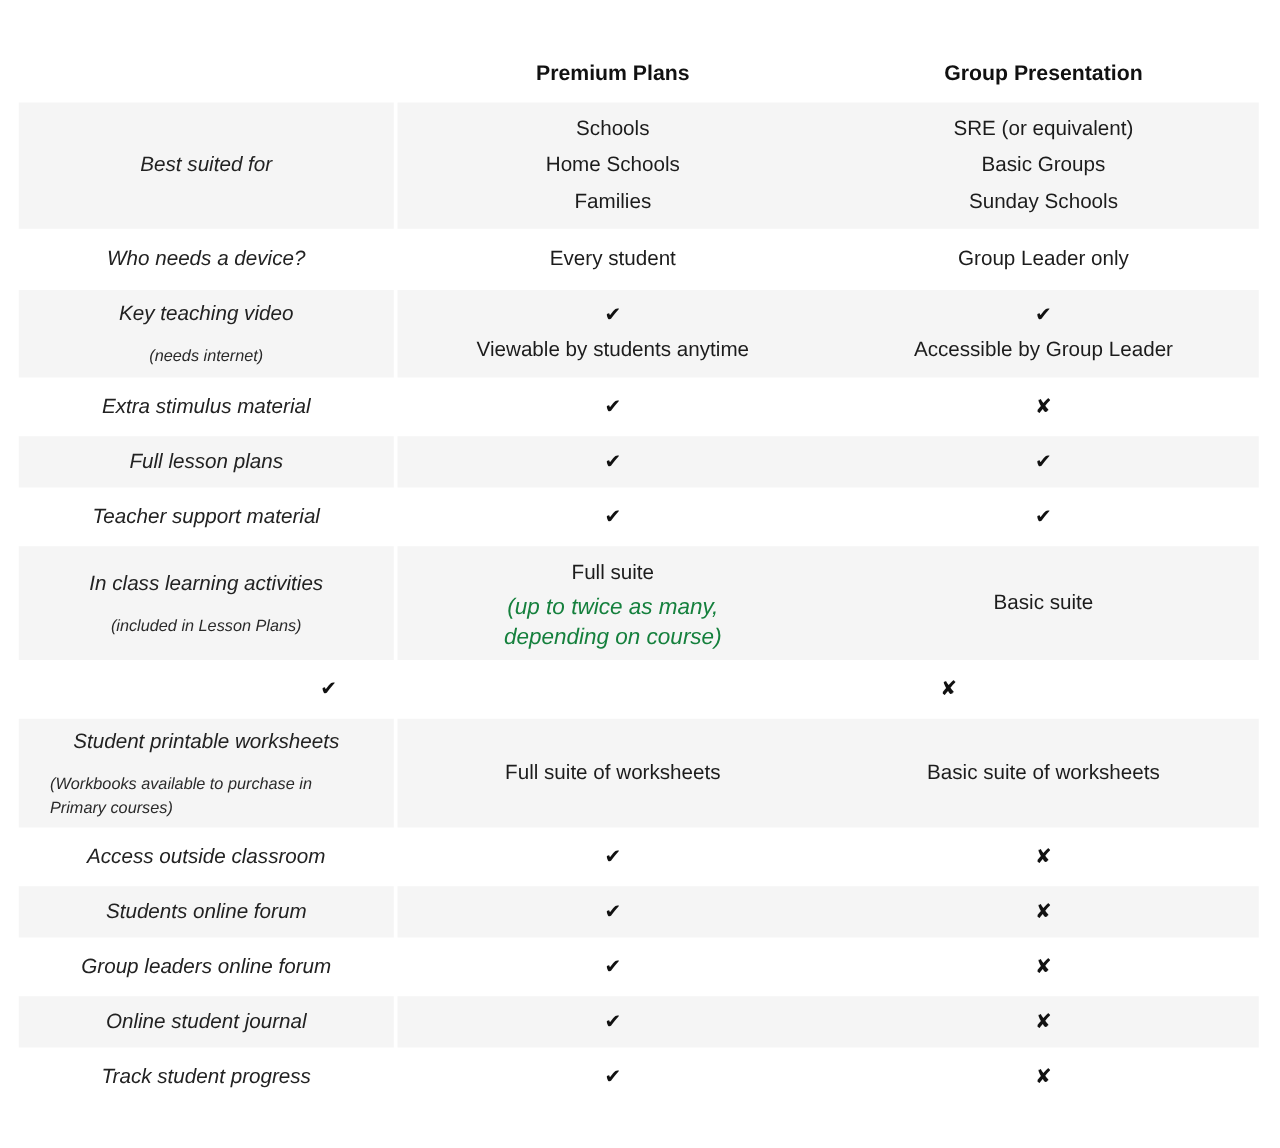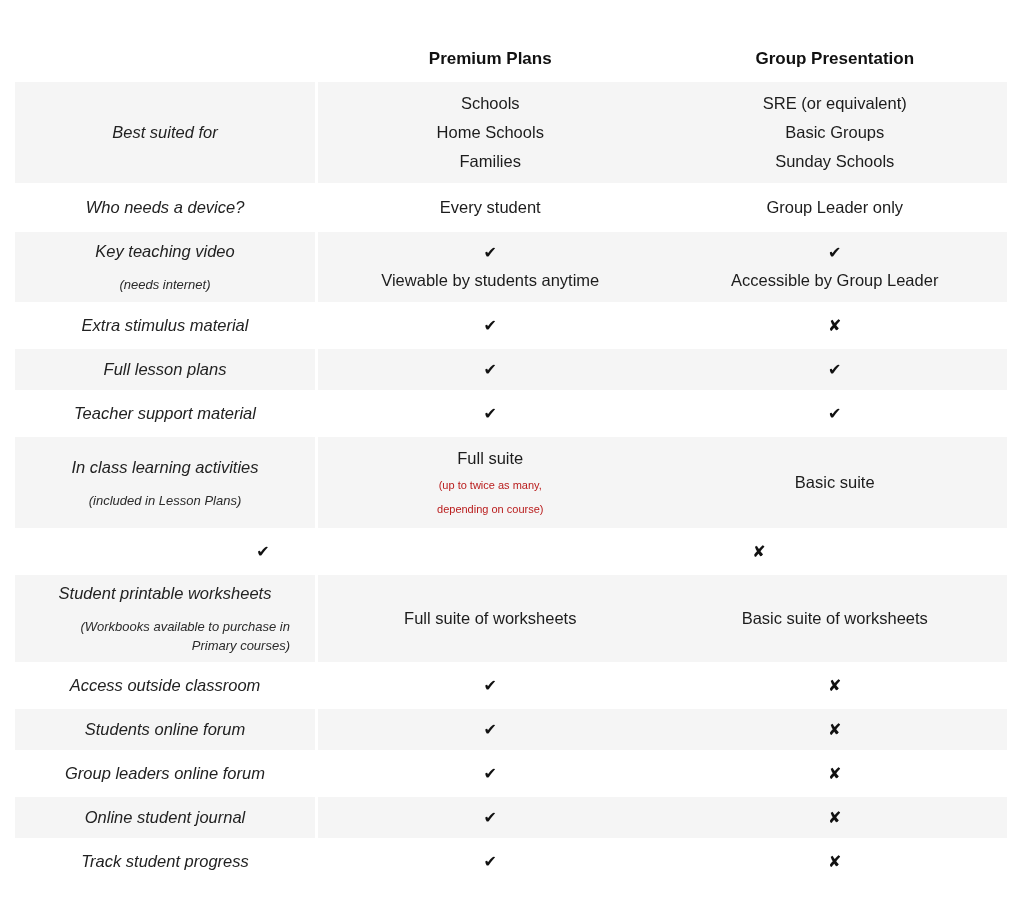--- a/index.html
+++ b/index.html
@@ -18,33 +18,33 @@
     flex:1; text-align:center;
     font-weight:bold; font-size:17px; line-height:22px; color:#111;
   }
 
   .row { display:flex; margin-bottom:3px; }
   .row.shaded .label-cell, .row.shaded .content-cells { background:#f5f5f5; }
 
   .label-cell {
     width:300px; margin-right:3px;
     display:flex; flex-direction:column; justify-content:center; align-items:center;
-    text-align:right; padding:7px 10px;
+    text-align:left; padding:7px 10px;
   }
   .content-cells { flex:1; display:flex; }
   .cell {
     flex:1; display:flex; flex-direction:column; justify-content:center; align-items:center;
     text-align:left; padding:7px 8px;
   }
 
   .label { font-style:italic; font-size:16.5px; line-height:23px; color:#222; }
   .sublabel { font-style:italic; font-size:13px; line-height:19px; margin-top:12px; max-width:250px; color:#2a2a2a; }
 
   .line-text { font-size:16.5px; line-height:29px; color:#1c1c1c; }
-  .note { font-size:11px; line-height:24px; color:#b91c1c; }
+  .note { font-style:italic; font-size:18px; line-height:24px; color:#15803d; }
   .mark { font-size:16px; line-height:27px; font-weight:bold; color:#111; }
 </style>
 </head>
 <body>
 
 <div class="page">
   <div class="header-row">
     <div class="label-spacer"></div>
     <div class="content-cols">
       <div class="col-header">Premium Plans</div>

